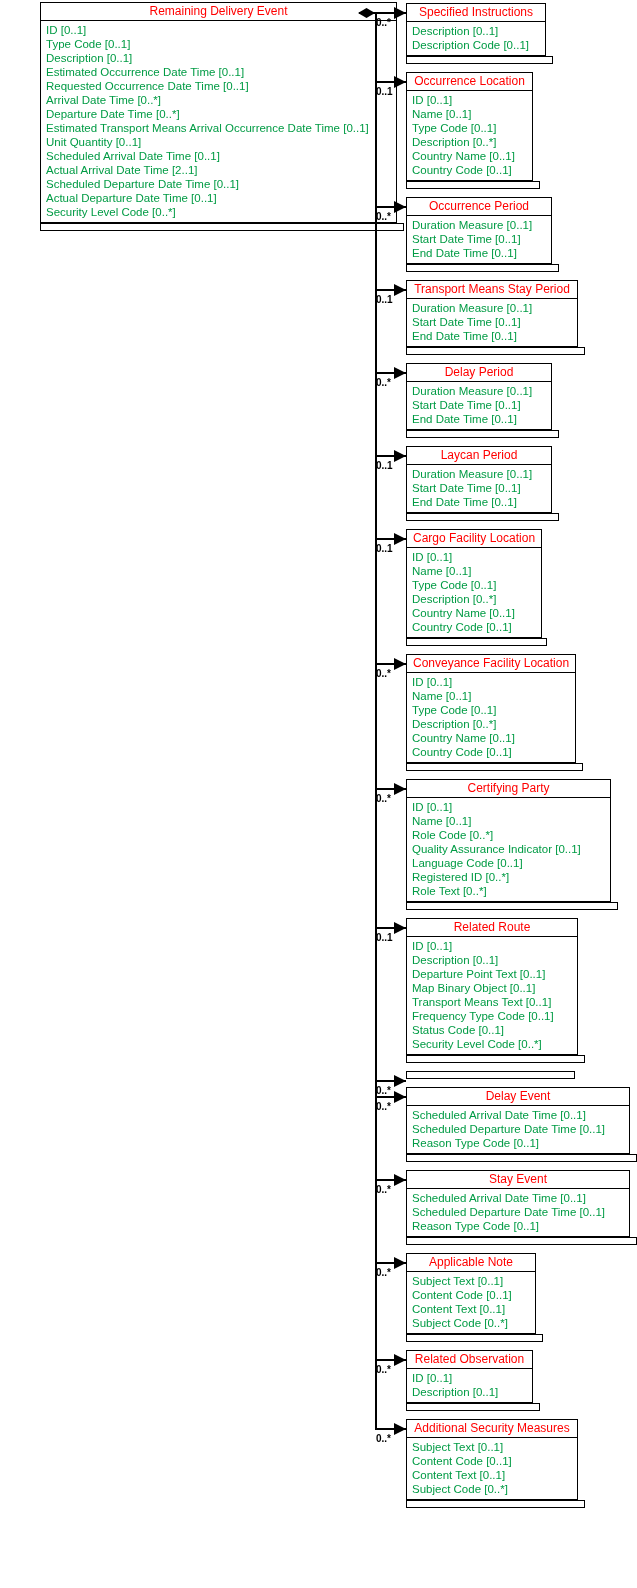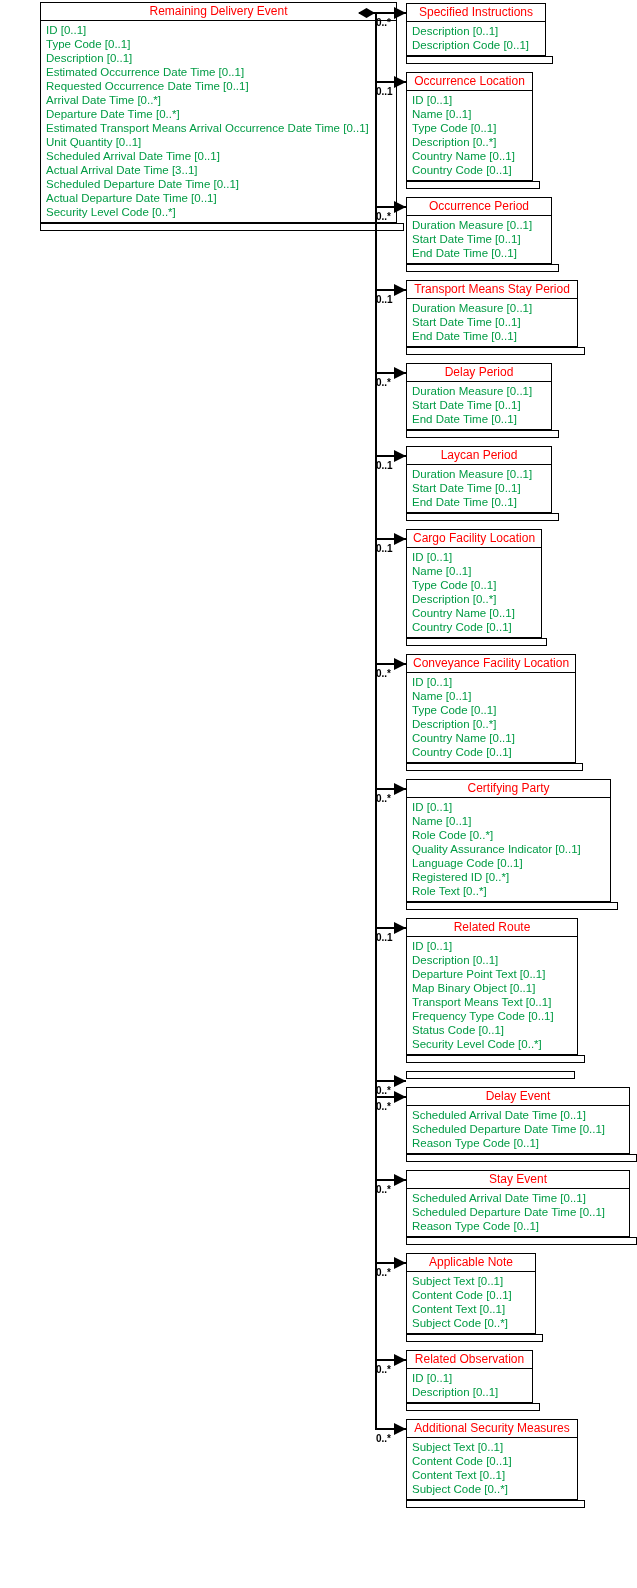--- a/index.html
+++ b/index.html
@@ -74,21 +74,21 @@
           <div class="attr">ID [0..1]</div>
           <div class="attr">Type Code [0..1]</div>
           <div class="attr">Description [0..1]</div>
           <div class="attr">Estimated Occurrence Date Time [0..1]</div>
           <div class="attr">Requested Occurrence Date Time [0..1]</div>
           <div class="attr">Arrival Date Time [0..*]</div>
           <div class="attr">Departure Date Time [0..*]</div>
           <div class="attr">Estimated Transport Means Arrival Occurrence Date Time [0..1]</div>
           <div class="attr">Unit Quantity [0..1]</div>
           <div class="attr">Scheduled Arrival Date Time [0..1]</div>
-          <div class="attr">Actual Arrival Date Time [3..1]</div>
+          <div class="attr">Actual Arrival Date Time [2..1]</div>
           <div class="attr">Scheduled Departure Date Time [0..1]</div>
           <div class="attr">Actual Departure Date Time [0..1]</div>
           <div class="attr">Security Level Code [0..*]</div>
         </div>
     </div>
   </div>
 
   <div class="diamond"></div>
 
   <div class="rcol">

